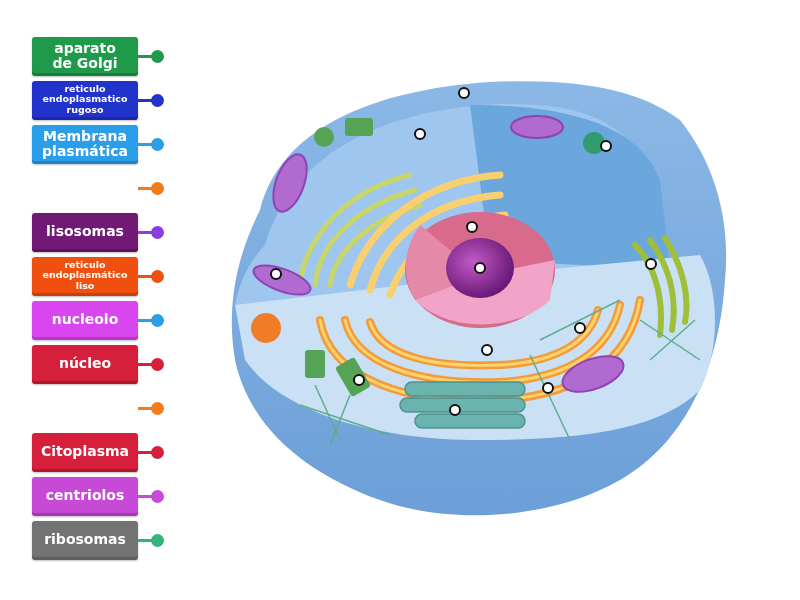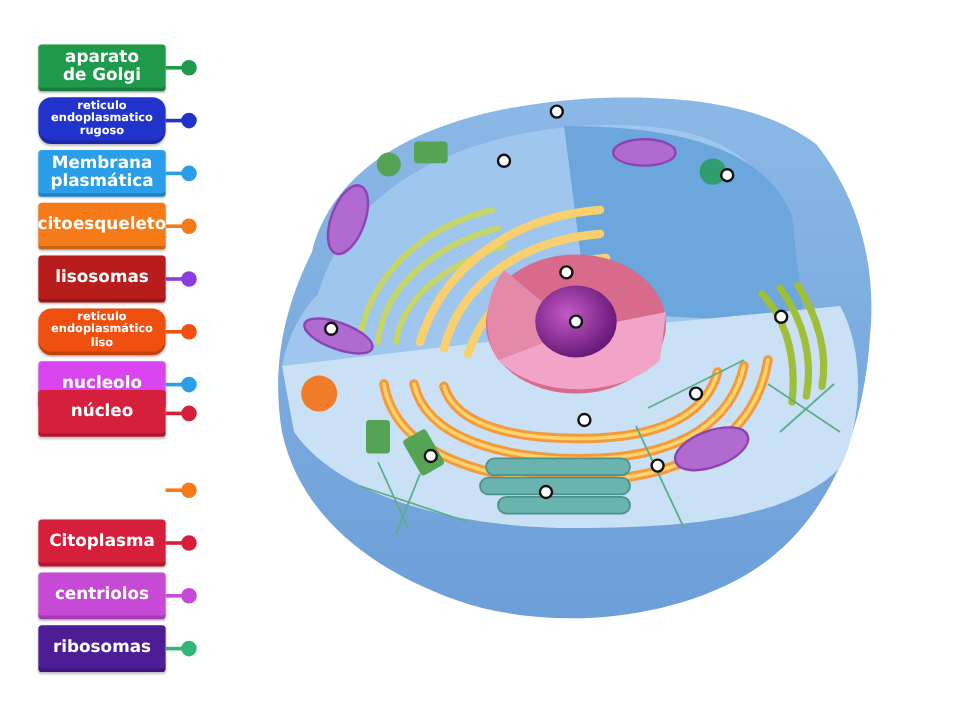--- a/index.html
+++ b/index.html
@@ -10,21 +10,21 @@
     .label-wrap { position: absolute; left: 32px; width: 140px; height: 40px; }
     .label {
       position: absolute; left: 0; top: 0; width: 106px; height: 39px;
       border-radius: 3px; color: #fff; font-weight: bold;
       display: flex; align-items: center; justify-content: center; text-align: center;
       box-shadow: inset 0 -3px 0 rgba(0,0,0,0.18), 0 1px 2px rgba(0,0,0,0.25);
       cursor: pointer; box-sizing: border-box; padding: 0 2px 2px;
       line-height: 1.05;
     }
     .label.big { font-size: 14px; }
-    .label.small { font-size: 9.5px; line-height: 1.1; border-radius: 11px; }
+    .label.small { font-size: 9.5px; line-height: 1.1; }
     .connector { position: absolute; left: 106px; top: 18px; width: 16px; height: 3px; }
     .knob { position: absolute; left: 119px; top: 13px; width: 13px; height: 13px; border-radius: 50%; }
 
     .cell-area { position: absolute; left: 220px; top: 60px; width: 520px; height: 470px; }
     .dot {
       position: absolute; width: 8px; height: 8px; border-radius: 50%;
       background: #fff; border: 2.5px solid #111; transform: translate(-50%, -50%);
       cursor: pointer;
     }
   </style>
@@ -41,60 +41,59 @@
       <div class="label small" style="background: rgb(34, 51, 204);">reticulo<br>endoplasmatico<br>rugoso</div>
       <div class="connector" style="background: rgb(34, 51, 204);"></div>
       <div class="knob" style="background: rgb(34, 51, 204);"></div>
     </div>
     <div class="label-wrap" style="top: 125px; text-decoration: underline;">
       <div class="label big" style="background: rgb(42, 158, 232);">Membrana<br>plasmática</div>
       <div class="connector" style="background: rgb(42, 158, 232);"></div>
       <div class="knob" style="background: rgb(42, 158, 232);"></div>
     </div>
     <div class="label-wrap" style="top: 169px;">
-      <div class="label big" style="background: rgb(245, 122, 24);">citoesqueleto</div>
       <div class="connector" style="background: rgb(245, 122, 24);"></div>
       <div class="knob" style="background: rgb(245, 122, 24);"></div>
     </div>
     <div class="label-wrap" style="top: 213px;">
-      <div class="label big" style="background: #b91c1c; text-align: center;">lisosomas</div>
+      <div class="label big" style="background: #701a75; text-align: center;">lisosomas</div>
       <div class="connector" style="background: rgb(138, 62, 224);"></div>
       <div class="knob" style="background: rgb(138, 62, 224);"></div>
     </div>
     <div class="label-wrap" style="top: 257px;">
       <div class="label small" style="background: rgb(240, 80, 15);">reticulo<br>endoplasmático liso</div>
       <div class="connector" style="background: rgb(240, 80, 15);"></div>
       <div class="knob" style="background: rgb(240, 80, 15);"></div>
     </div>
     <div class="label-wrap" style="top: 301px;">
       <div class="label big" style="background: #d946ef;">nucleolo</div>
       <div class="connector" style="background: rgb(42, 158, 232);"></div>
       <div class="knob" style="background: rgb(42, 158, 232);"></div>
     </div>
-    <div class="label-wrap" style="top: 325px; padding-left: 47px;">
+    <div class="label-wrap" style="top: 345px; padding-left: 47px;">
       <div class="label big" style="background: rgb(214, 31, 58);">núcleo</div>
       <div class="connector" style="background: rgb(214, 31, 58);"></div>
       <div class="knob" style="background: rgb(214, 31, 58);"></div>
     </div>
     <div class="label-wrap" style="top: 389px;">
       <div class="connector" style="background: rgb(245, 122, 24);"></div>
       <div class="knob" style="background: rgb(245, 122, 24);"></div>
     </div>
     <div class="label-wrap" style="top: 433px;">
       <div class="label big" style="background: rgb(214, 31, 58);">Citoplasma</div>
       <div class="connector" style="background: rgb(214, 31, 58);"></div>
       <div class="knob" style="background: rgb(214, 31, 58);"></div>
     </div>
     <div class="label-wrap" style="top: 477px;">
       <div class="label big" style="background: rgb(198, 74, 214);">centriolos</div>
       <div class="connector" style="background: rgb(198, 74, 214);"></div>
       <div class="knob" style="background: rgb(198, 74, 214);"></div>
     </div>
     <div class="label-wrap" style="top: 521px;">
-      <div class="label big" style="background: #4c1d95;">ribosomas</div>
+      <div class="label big" style="background: #737373;">ribosomas</div>
       <div class="connector" style="background: rgb(51, 181, 122);"></div>
       <div class="knob" style="background: rgb(51, 181, 122);"></div>
     </div>
   </div>
 
 <div class="cell-area">
   <svg width="520" height="470" viewBox="0 0 520 470">
     <defs>
       <linearGradient id="cellBase" x1="0" y1="0" x2="0" y2="1">
         <stop offset="0" stop-color="#8bb8e6"></stop>

